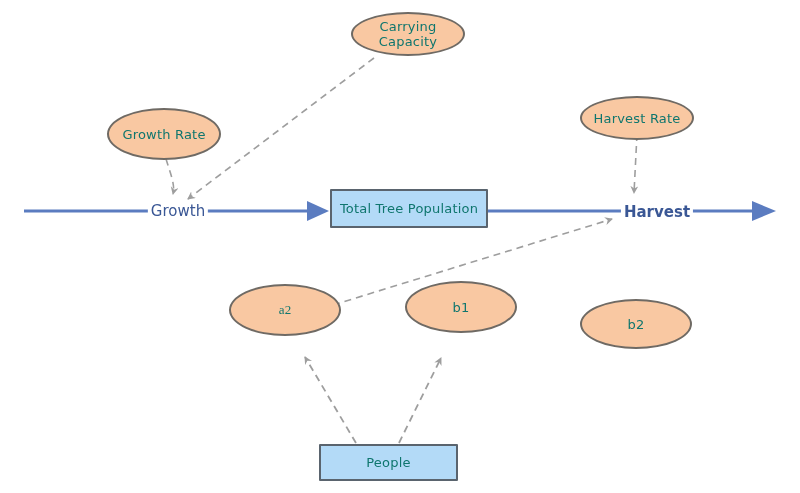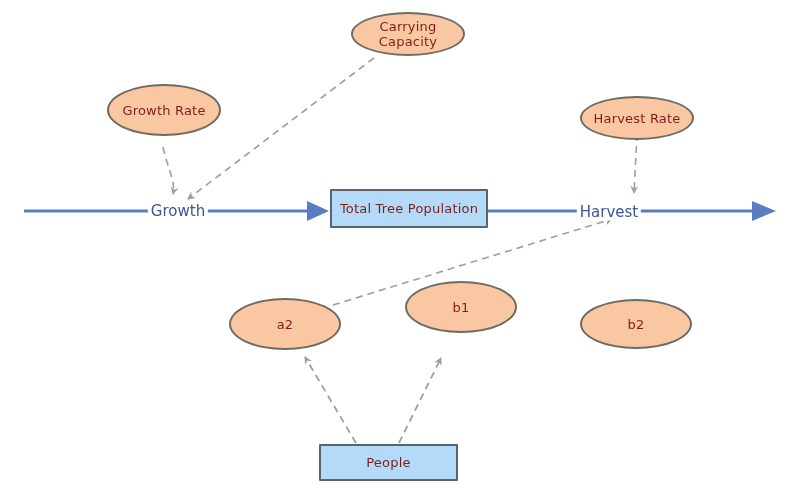--- a/index.html
+++ b/index.html
@@ -19,21 +19,21 @@
     left: 0; top: 0;
     width: 800px; height: 493px;
   }
   .node {
     position: absolute;
     display: flex;
     align-items: center;
     justify-content: center;
     text-align: center;
     font-size: 13px;
-    color: #7f1d1d;
+    color: #0f766e;
     letter-spacing: 0.2px;
   }
   .variable {
     background: #f9c8a2;
     border: 2px solid #6f6a64;
     border-radius: 50%;
   }
   .stock {
     background: #b3daf7;
     border: 2px solid #5a646e;
@@ -74,29 +74,29 @@
       <polygon points="329,211 307,201 307,221" fill="#5b7cc0"></polygon>
       <line x1="488" y1="211" x2="753" y2="211" stroke="#5b7cc0" stroke-width="3"></line>
       <polygon points="776,211 752,201 752,221" fill="#5b7cc0"></polygon>
     </g>
   </svg>
 
   <div class="node variable" style="left:351px; top:12px; width:114px; height:44px;">
     <span>Carrying Capacity</span>
   </div>
 
-  <div class="node variable" style="left:107px; top:84px; width:114px; height:52px;">
+  <div class="node variable" style="left:107px; top:108px; width:114px; height:52px;">
     <span>Growth Rate</span>
   </div>
 
   <div class="node variable" style="left:580px; top:96px; width:114px; height:44px;align-items:center;">
     <span>Harvest Rate</span>
   </div>
 
-  <div class="node variable" style="left:229px; top:298px; width:112px; height:52px;">
+  <div class="node variable" style="left:229px; top:284px; width:112px; height:52px;font-family:Liberation Serif, serif;">
     <span>a2</span>
   </div>
 
   <div class="node variable" style="left:405px; top:281px; width:112px; height:52px;">
     <span>b1</span>
   </div>
 
   <div class="node variable" style="left:580px; top:299px; width:112px; height:50px;">
     <span>b2</span>
   </div>
@@ -104,15 +104,15 @@
   <div class="node stock" style="left:330px; top:189px; width:158px; height:39px;text-align:right;">
     <span>Total Tree Population</span>
   </div>
 
   <div class="node stock" style="left:311px; top:444px; width:139px; height:37px;margin-left:8px;">
     <span>People</span>
   </div>
 
   <div class="flow-label" style="left:178px; top:211px;">Growth</div>
 
-  <div class="flow-label" style="left:609px; top:212px;">Harvest</div>
+  <div class="flow-label" style="left:657px; top:212px;font-weight:bold;">Harvest</div>
 
 </div>
 
 </body></html>

